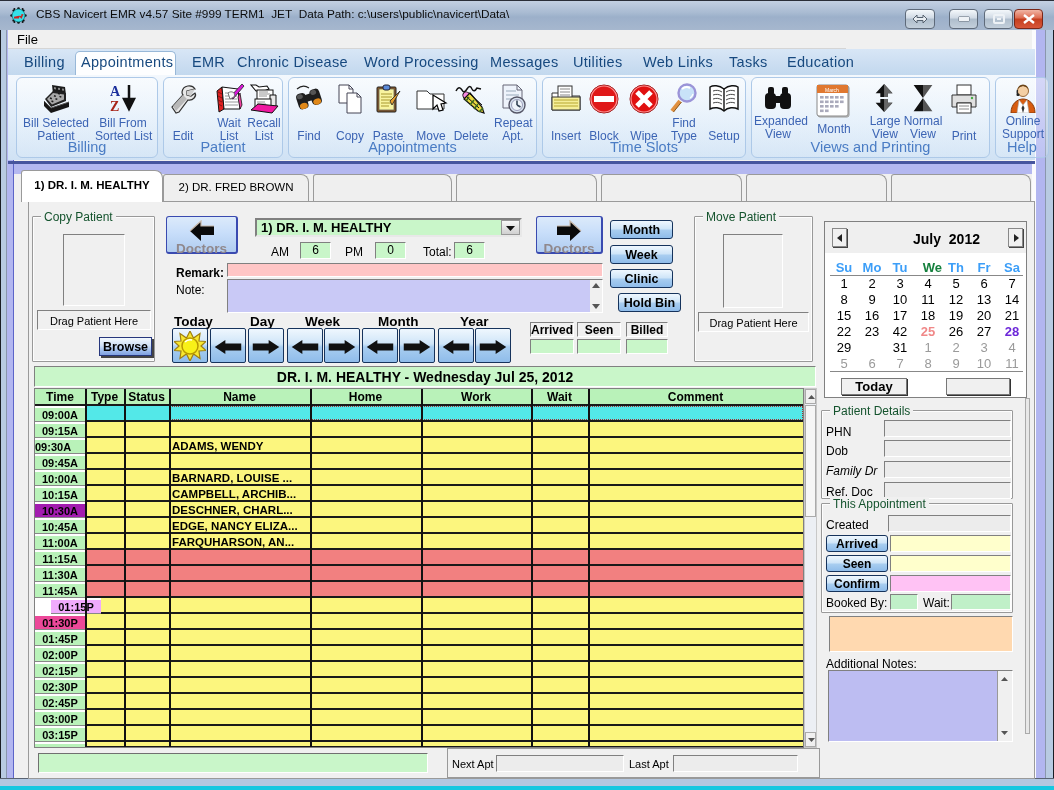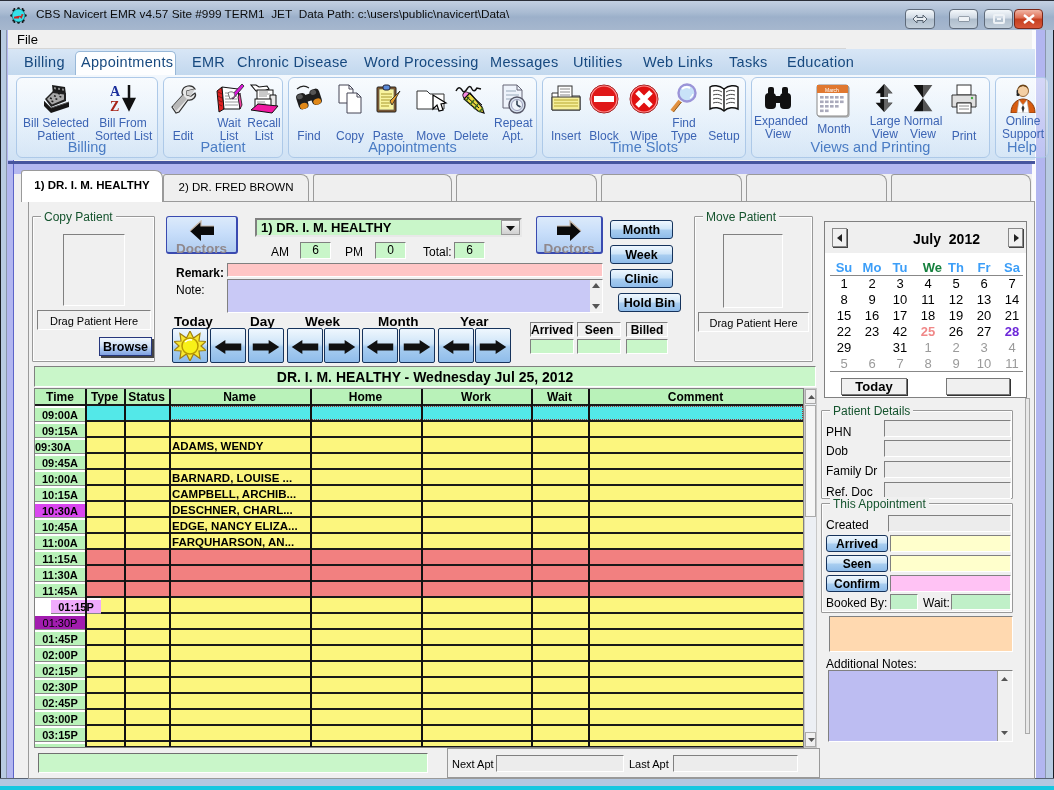--- a/index.html
+++ b/index.html
@@ -536,38 +536,38 @@
 <div class="abs" style="left:137px;top:51px;font-size:11.5px;font-weight:bold;white-space:nowrap;">ADAMS, WENDY</div>
 <div class="abs" style="left:50px;top:65px;width:718px;height:16px;background:#fcf67e;border-bottom:2px solid #1a1a1a;"></div>
 <div class="abs" style="left:0;top:65px;width:50px;height:16px;background:#b9f2b9;border-top:2px solid #fff;border-bottom:1px solid #888;font-size:11px;font-weight:bold;text-align:center;line-height:14px;">09:45A</div>
 <div class="abs" style="left:50px;top:81px;width:718px;height:16px;background:#fcf67e;border-bottom:2px solid #1a1a1a;"></div>
 <div class="abs" style="left:0;top:81px;width:50px;height:16px;background:#b9f2b9;border-top:2px solid #fff;border-bottom:1px solid #888;font-size:11px;font-weight:bold;text-align:center;line-height:14px;">10:00A</div>
 <div class="abs" style="left:137px;top:83px;font-size:11.5px;font-weight:bold;white-space:nowrap;">BARNARD, LOUISE ...</div>
 <div class="abs" style="left:50px;top:97px;width:718px;height:16px;background:#fcf67e;border-bottom:2px solid #1a1a1a;"></div>
 <div class="abs" style="left:0;top:97px;width:50px;height:16px;background:#b9f2b9;border-top:2px solid #fff;border-bottom:1px solid #888;font-size:11px;font-weight:bold;text-align:center;line-height:14px;">10:15A</div>
 <div class="abs" style="left:137px;top:99px;font-size:11.5px;font-weight:bold;white-space:nowrap;">CAMPBELL, ARCHIB...</div>
 <div class="abs" style="left:50px;top:113px;width:718px;height:16px;background:#fcf67e;border-bottom:2px solid #1a1a1a;"></div>
-<div class="abs" style="left:0;top:113px;width:50px;height:16px;background:#d946ef;border-top:2px solid #fff;border-bottom:1px solid #888;font-size:11px;font-weight:bold;text-align:center;line-height:14px;">10:30A</div>
+<div class="abs" style="left:0;top:113px;width:50px;height:16px;background:#a21caf;border-top:2px solid #fff;border-bottom:1px solid #888;font-size:11px;font-weight:bold;text-align:center;line-height:14px;">10:30A</div>
 <div class="abs" style="left:137px;top:115px;font-size:11.5px;font-weight:bold;white-space:nowrap;">DESCHNER, CHARL...</div>
 <div class="abs" style="left:50px;top:129px;width:718px;height:16px;background:#fcf67e;border-bottom:2px solid #1a1a1a;"></div>
 <div class="abs" style="left:0;top:129px;width:50px;height:16px;background:#b9f2b9;border-top:2px solid #fff;border-bottom:1px solid #888;font-size:11px;font-weight:bold;text-align:center;line-height:14px;">10:45A</div>
 <div class="abs" style="left:137px;top:131px;font-size:11.5px;font-weight:bold;white-space:nowrap;">EDGE, NANCY ELIZA...</div>
 <div class="abs" style="left:50px;top:145px;width:718px;height:16px;background:#fcf67e;border-bottom:2px solid #1a1a1a;"></div>
 <div class="abs" style="left:0;top:145px;width:50px;height:16px;background:#b9f2b9;border-top:2px solid #fff;border-bottom:1px solid #888;font-size:11px;font-weight:bold;text-align:center;line-height:14px;">11:00A</div>
 <div class="abs" style="left:137px;top:147px;font-size:11.5px;font-weight:bold;white-space:nowrap;">FARQUHARSON, AN...</div>
 <div class="abs" style="left:50px;top:161px;width:718px;height:16px;background:#f28080;border-bottom:2px solid #1a1a1a;"></div>
 <div class="abs" style="left:0;top:161px;width:50px;height:16px;background:#b9f2b9;border-top:2px solid #fff;border-bottom:1px solid #888;font-size:11px;font-weight:bold;text-align:center;line-height:14px;">11:15A</div>
 <div class="abs" style="left:50px;top:177px;width:718px;height:16px;background:#f28080;border-bottom:2px solid #1a1a1a;"></div>
 <div class="abs" style="left:0;top:177px;width:50px;height:16px;background:#b9f2b9;border-top:2px solid #fff;border-bottom:1px solid #888;font-size:11px;font-weight:bold;text-align:center;line-height:14px;">11:30A</div>
 <div class="abs" style="left:50px;top:193px;width:718px;height:16px;background:#f28080;border-bottom:2px solid #1a1a1a;"></div>
 <div class="abs" style="left:0;top:193px;width:50px;height:16px;background:#b9f2b9;border-top:2px solid #fff;border-bottom:1px solid #888;font-size:11px;font-weight:bold;text-align:center;line-height:14px;">11:45A</div>
 <div class="abs" style="left:50px;top:209px;width:718px;height:16px;background:#fcf67e;border-bottom:2px solid #1a1a1a;"></div>
 <div class="abs" style="left:16px;top:209px;width:50px;height:16px;background:#f0abfc;border-top:2px solid #fff;border-bottom:1px solid #888;font-size:11px;font-weight:bold;text-align:center;line-height:14px;">01:15P</div>
 <div class="abs" style="left:50px;top:225px;width:718px;height:16px;background:#fcf67e;border-bottom:2px solid #1a1a1a;"></div>
-<div class="abs" style="left:0;top:225px;width:50px;height:16px;background:#a21caf;border-top:2px solid #fff;border-bottom:1px solid #888;font-size:11px;font-weight:normal;text-align:center;line-height:14px;">01:30P</div>
+<div class="abs" style="left:0;top:225px;width:50px;height:16px;background:#ec4899;border-top:2px solid #fff;border-bottom:1px solid #888;font-size:11px;font-weight:bold;text-align:center;line-height:14px;">01:30P</div>
 <div class="abs" style="left:50px;top:241px;width:718px;height:16px;background:#fcf67e;border-bottom:2px solid #1a1a1a;"></div>
 <div class="abs" style="left:0;top:241px;width:50px;height:16px;background:#b9f2b9;border-top:2px solid #fff;border-bottom:1px solid #888;font-size:11px;font-weight:bold;text-align:center;line-height:14px;">01:45P</div>
 <div class="abs" style="left:50px;top:257px;width:718px;height:16px;background:#fcf67e;border-bottom:2px solid #1a1a1a;"></div>
 <div class="abs" style="left:0;top:257px;width:50px;height:16px;background:#b9f2b9;border-top:2px solid #fff;border-bottom:1px solid #888;font-size:11px;font-weight:bold;text-align:center;line-height:14px;">02:00P</div>
 <div class="abs" style="left:50px;top:273px;width:718px;height:16px;background:#fcf67e;border-bottom:2px solid #1a1a1a;"></div>
 <div class="abs" style="left:0;top:273px;width:50px;height:16px;background:#b9f2b9;border-top:2px solid #fff;border-bottom:1px solid #888;font-size:11px;font-weight:bold;text-align:center;line-height:14px;">02:15P</div>
 <div class="abs" style="left:50px;top:289px;width:718px;height:16px;background:#fcf67e;border-bottom:2px solid #1a1a1a;"></div>
 <div class="abs" style="left:0;top:289px;width:50px;height:16px;background:#b9f2b9;border-top:2px solid #fff;border-bottom:1px solid #888;font-size:11px;font-weight:bold;text-align:center;line-height:14px;">02:30P</div>
 <div class="abs" style="left:50px;top:305px;width:718px;height:16px;background:#fcf67e;border-bottom:2px solid #1a1a1a;"></div>
 <div class="abs" style="left:0;top:305px;width:50px;height:16px;background:#b9f2b9;border-top:2px solid #fff;border-bottom:1px solid #888;font-size:11px;font-weight:bold;text-align:center;line-height:14px;">02:45P</div>
@@ -666,21 +666,21 @@
 <div class="abs" style="left:5px;top:149px;width:193px;height:1px;background:#888;"></div>
 <div class="abs" style="left:16px;top:156px;width:66px;height:17px;background:#f0f0f0;border:1px solid #777;box-shadow:1px 1px 0 #333;text-align:center;font-weight:bold;font-size:13px;">Today</div>
 <div class="abs" style="left:121px;top:156px;width:64px;height:17px;background:#f0f0f0;border:1px solid #777;box-shadow:1px 1px 0 #333;"></div>
 </div>
 <div class="group" style="left:821px;top:410px;width:192px;height:89px;">
 <div class="glabel">Patient Details</div>
 <span class="abs f12" style="left:4px;top:14px;">PHN</span>
 <div class="abs sunken" style="left:62px;top:9px;width:127px;height:17px;background:#ececec;"></div>
 <span class="abs f12" style="left:4px;top:33px;">Dob</span>
 <div class="abs sunken" style="left:62px;top:29px;width:127px;height:17px;background:#ececec;"></div>
-<span class="abs f12" style="left:4px;top:53px;">Family Dr</span>
+<span class="abs f12" style="left:4px;top:53px;font-style:italic;">Family Dr</span>
 <div class="abs sunken" style="left:62px;top:50px;width:127px;height:17px;background:#ececec;"></div>
 <span class="abs f12" style="left:4px;top:74px;">Ref. Doc</span>
 <div class="abs sunken" style="left:62px;top:71px;width:127px;height:17px;background:#ececec;"></div>
 </div>
 <div class="group" style="left:821px;top:503px;width:192px;height:110px;">
 <div class="glabel">This Appointment</div>
 <span class="abs f12" style="left:4px;top:14px;">Created</span>
 <div class="abs sunken" style="left:66px;top:11px;width:123px;height:17px;background:#ececec;"></div>
 <div class="bluebtn" style="left:4px;top:31px;width:62px;height:17px;font-size:12px;padding-top:1px;">Arrived</div>
 <div class="abs sunken" style="left:68px;top:31px;width:121px;height:17px;background:#ffffcc;"></div>

